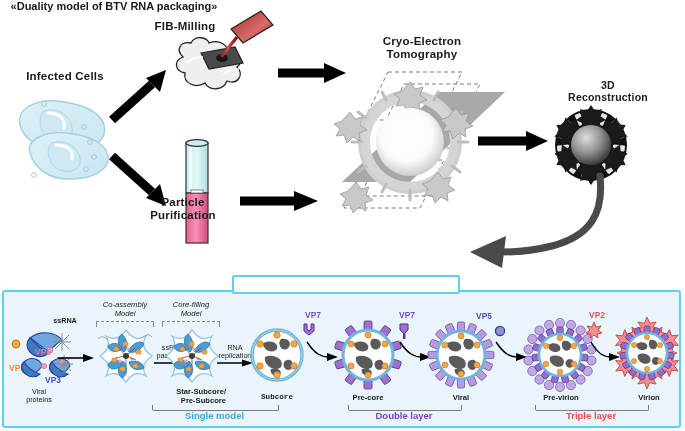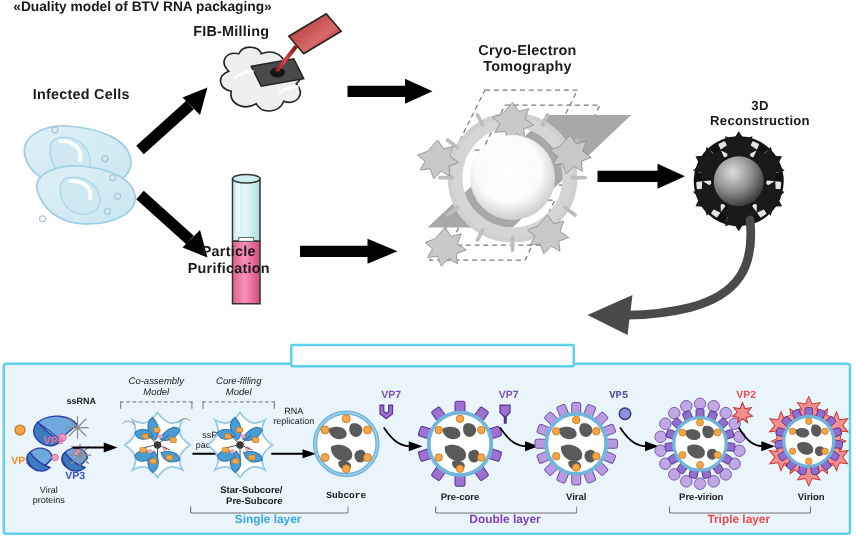--- a/index.html
+++ b/index.html
@@ -268,21 +268,21 @@
     <path d="M34,40 C40,34 50,36 52,44 C48,50 42,54 36,52 C31,50 30,44 34,40 Z" fill="#6fa8dc"></path>
     <path d="M34,40 C38,46 44,50 50,52 C46,56 38,56 34,50 C31,46 31,42 34,40 Z" fill="#3d7bbf"></path>
   </g>
   <g fill="#f4a0c0" stroke="#d06090" stroke-width=".7">
     <circle cx="32" cy="28" r="3"></circle>
       <circle cx="26" cy="44" r="2.6"></circle>
       <circle cx="44" cy="40" r="2.6"></circle>
   </g>
 </svg>
 <div class="vp" style="left:28px;top:347px;width:30px;color:#f06fa0;">VP6</div>
-<div class="vp" style="left:38px;top:375px;width:30px;color:#3b4fd8;text-align:right;">VP3</div>
+<div class="vp" style="left:38px;top:375px;width:30px;color:#3b4fd8;">VP3</div>
 <div class="small" style="left:8px;top:388px;width:62px;">
   <span>Viral</span><br>
   <span>proteins</span>
 </div>
 
 <div class="small" style="left:43px;top:317px;width:44px;font-weight:bold;">ssRNA</div>
 <svg class="abs" style="left:48px;top:330px;" width="40" height="50">
   <g stroke="#8b8b8b" stroke-width="1" fill="none">
     <g transform="translate(14,12)">
       <path d="M-9,0 L9,0 M0,-9 L0,9 M-7,-7 L7,7 M-7,7 L7,-7"></path>
@@ -382,21 +382,21 @@
         <circle cx="6" cy="3" r="1.8"></circle>
         <circle cx="-6" cy="5" r="1.8"></circle>
       </g>
     <g stroke="#555" stroke-width=".8" fill="none">
       <path d="M-2,-2 L-8,-9 M2,-2 L9,-8 M0,2 L0,10 M-2,0 L-10,2 M3,1 L10,4"></path>
     </g>
     <circle cx="0" cy="0" r="3" fill="#3a3a3a"></circle>
   </g>
 </svg>
 
-<div class="small" style="left:214px;top:325px;width:42px;">
+<div class="small" style="left:214px;top:344px;width:42px;">
   <span>RNA</span><br>
   <span>replication</span>
 </div>
 <svg class="abs" style="left:217px;top:358px;" width="38" height="10">
   <path d="M0,5 L26,5" stroke="#000" stroke-width="1.5"></path>
   <path d="M36,5 L25,1.4 L25,8.6 Z" fill="#000"></path>
 </svg>
 
 <svg class="abs" style="left:249px;top:327px;" width="56" height="56">
   <g transform="translate(28,28)">
@@ -556,21 +556,21 @@
       <circle cx="0" cy="-19" r="3"></circle>
         <circle cx="16" cy="-10" r="3"></circle>
       <circle cx="16" cy="10" r="3"></circle>
         <circle cx="0" cy="19" r="3"></circle>
       <circle cx="-16" cy="10" r="3"></circle>
         <circle cx="-16" cy="-10" r="3"></circle>
     </g>
   </g>
 </svg>
 
-<div class="vp" style="left:478px;top:311px;width:34px;color:#4a4fa8;font-family:Liberation Mono, monospace;">VP5</div>
+<div class="vp" style="left:467px;top:311px;width:34px;color:#4a4fa8;">VP5</div>
 <svg class="abs" style="left:492px;top:323px;" width="16" height="16">
   <circle cx="8" cy="8" r="4.6" fill="#8e93d8" stroke="#353a86" stroke-width="1.2"></circle>
 </svg>
 <svg class="abs" style="left:494px;top:340px;" width="34" height="22">
   <path d="M2,2 C10,14 16,17 24,17" fill="none" stroke="#000" stroke-width="1.4"></path>
   <path d="M33,17 L22,13 L22,21 Z" fill="#000"></path>
 </svg>
 
 <svg class="abs" style="left:523px;top:318px;" width="74" height="74">
   <g transform="translate(37,37)">
@@ -813,19 +813,19 @@
   <span>Star-Subcore/</span><br>
   <span>Pre-Subcore</span>
 </div>
 <div class="stage-name" style="left:245px;top:393px;width:64px;font-family:Liberation Mono, monospace;">Subcore</div>
 <div class="stage-name" style="left:336px;top:393px;width:64px;">Pre-core</div>
 <div class="stage-name" style="left:429px;top:393px;width:64px;">Viral</div>
 <div class="stage-name" style="left:527px;top:393px;width:68px;">Pre-virion</div>
 <div class="stage-name" style="left:617px;top:393px;width:64px;">Virion</div>
 
 <div class="bracket" style="left:152px;top:405px;width:125px;"></div>
-<div class="layer-name" style="left:152px;top:410px;width:125px;color:#3aa8e0;">Single layer</div>
+<div class="layer-name" style="left:152px;top:410px;width:125px;color:#3aa8e0;">Single model</div>
 
 <div class="bracket" style="left:348px;top:405px;width:112px;"></div>
 <div class="layer-name" style="left:348px;top:410px;width:112px;color:#7b3fbf;">Double layer</div>
 
 <div class="bracket" style="left:535px;top:405px;width:112px;"></div>
 <div class="layer-name" style="left:535px;top:410px;width:112px;color:#ef4a48;">Triple layer</div>
 
 </body></html>

